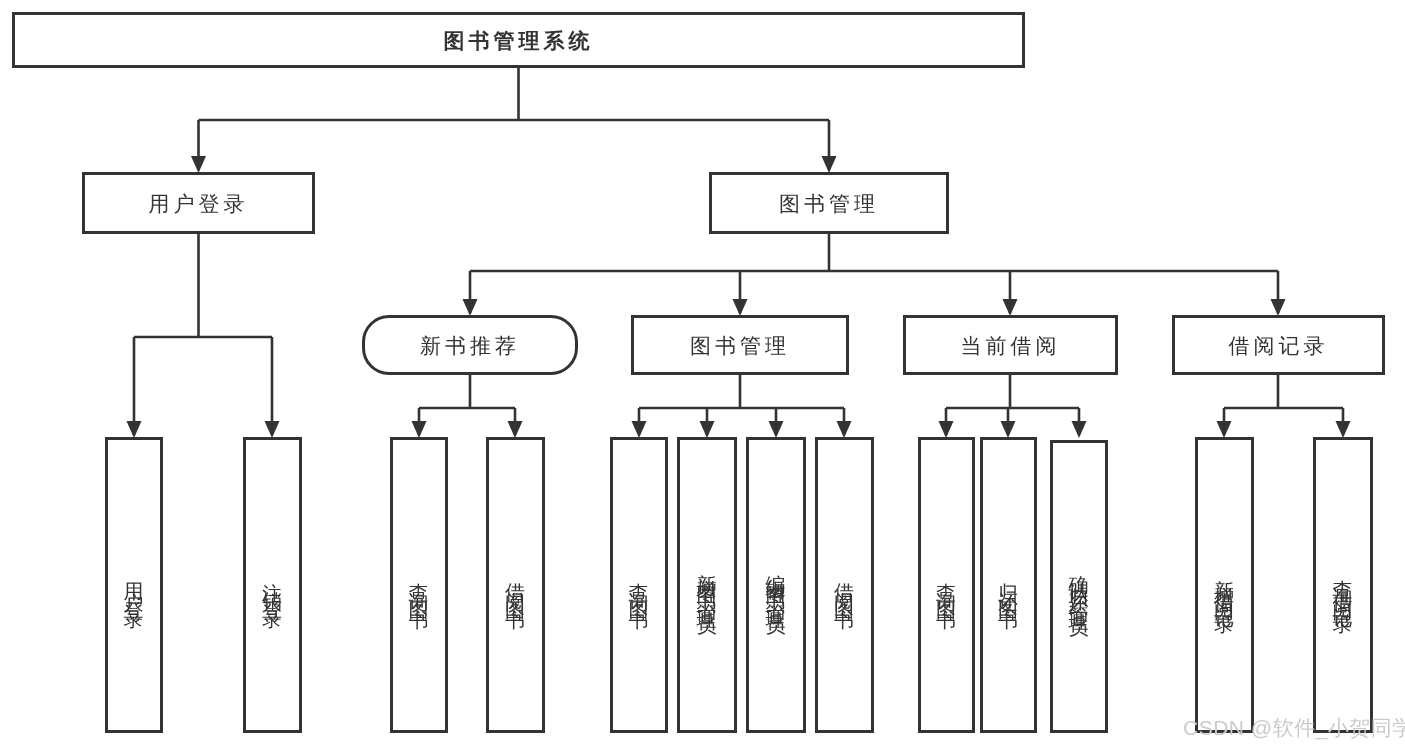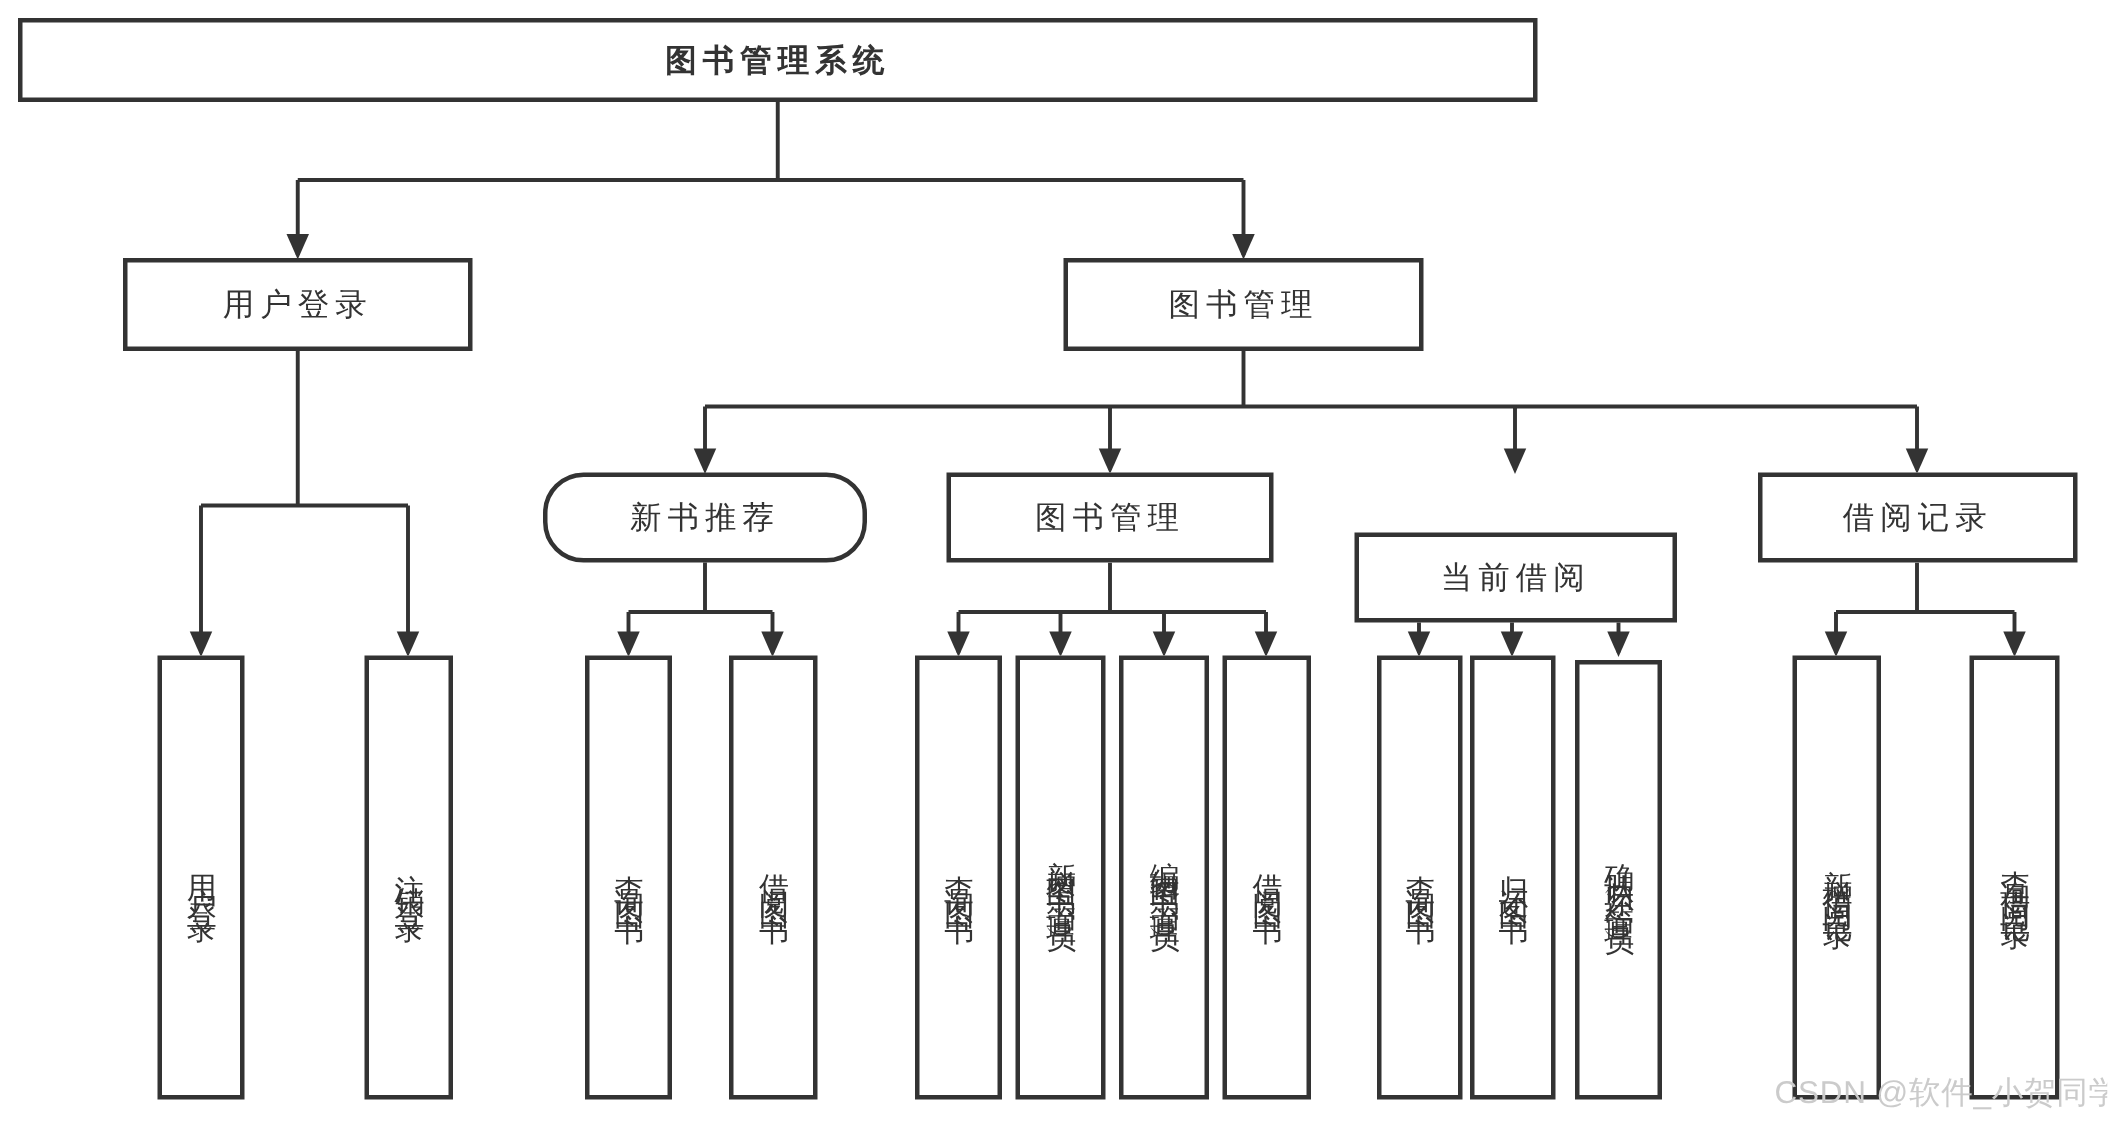--- a/index.html
+++ b/index.html
@@ -104,21 +104,21 @@
     </g>
   </svg>
 
   <div class="node h" style="left:12px; top:12px; width:1013px; height:56px;font-weight:bold;">图书管理系统</div>
 
   <div class="node h" style="left:82px; top:172px; width:233px; height:62px;">用户登录</div>
   <div class="node h" style="left:709px; top:172px; width:240px; height:62px;">图书管理</div>
 
   <div class="node h" style="left:362px; top:315px; width:216px; height:60px;border-radius:27px;">新书推荐</div>
   <div class="node h" style="left:631px; top:315px; width:218px; height:60px;">图书管理</div>
-  <div class="node h" style="left:903px; top:315px; width:215px; height:60px;margin-top:40px;">当前借阅</div>
+  <div class="node h" style="left:903px; top:315px; width:215px; height:60px;">当前借阅</div>
   <div class="node h" style="left:1172px; top:315px; width:213px; height:60px;text-align:right;">借阅记录</div>
 
   <div class="node v" style="left:105px; top:437px; width:58px; height:296px;">用户登录</div>
   <div class="node v" style="left:243px; top:437px; width:59px; height:296px;">注销登录</div>
 
   <div class="node v" style="left:390px; top:437px; width:58px; height:296px;">查询图书</div>
   <div class="node v" style="left:486px; top:437px; width:59px; height:296px;">借阅图书</div>
 
   <div class="node v" style="left:610px; top:437px; width:58px; height:296px;">查询图书</div>
   <div class="node v" style="left:677px; top:437px; width:60px; height:296px; letter-spacing:6px;">新增图书（管理员）</div>

